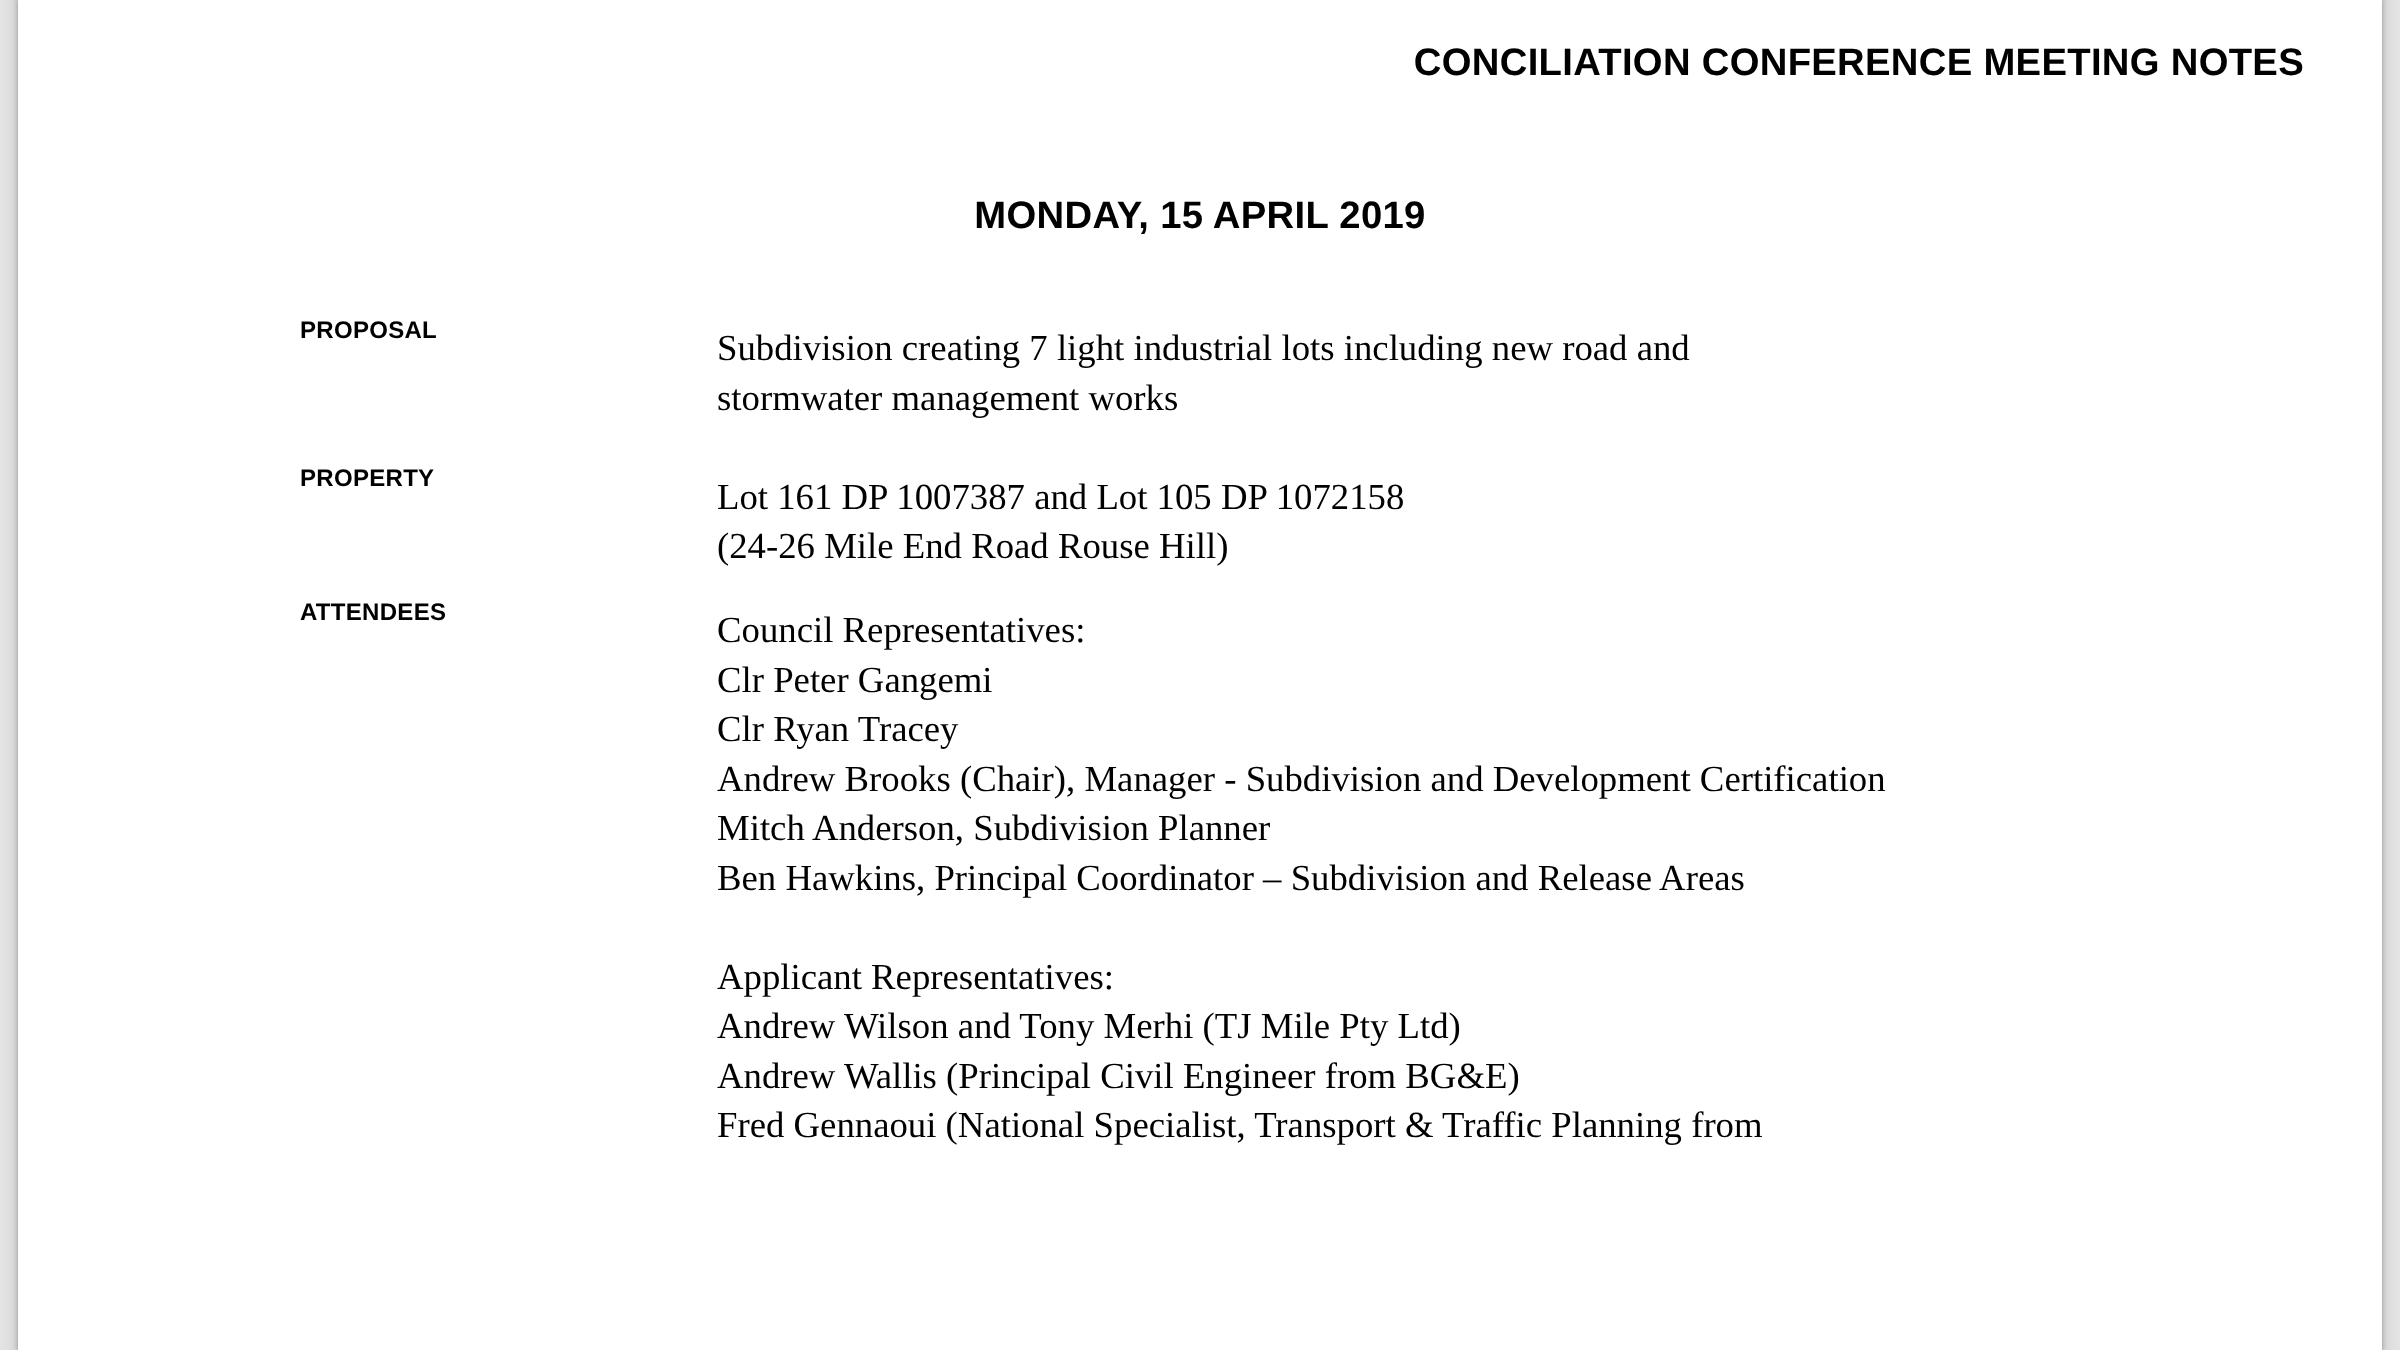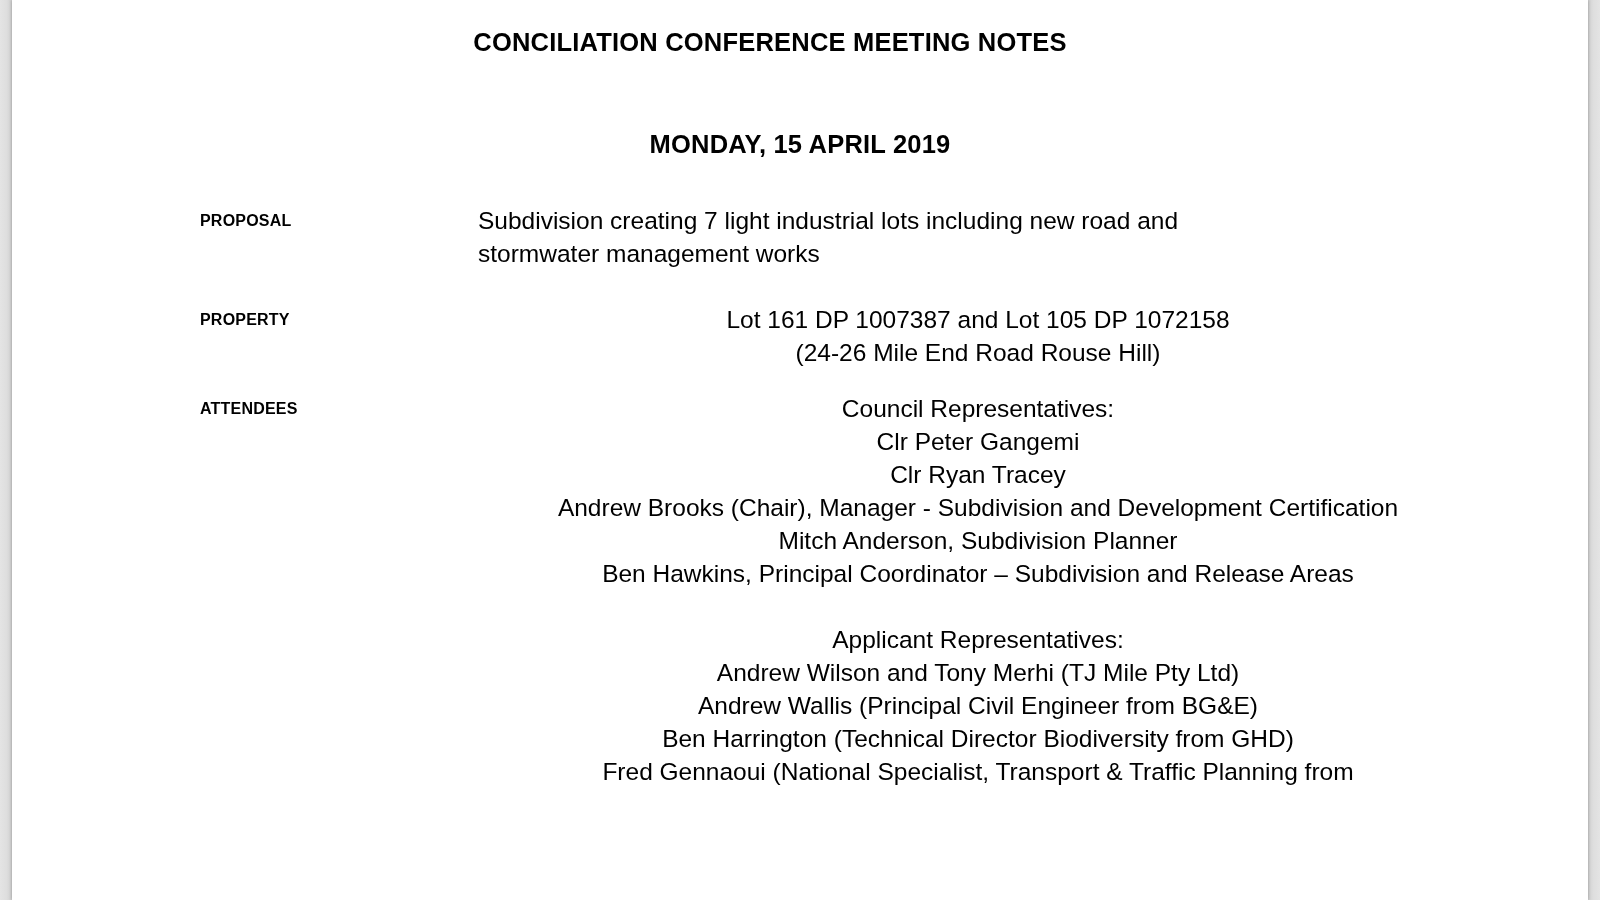--- a/index.html
+++ b/index.html
@@ -47,21 +47,21 @@
 
   
   .doc-heading {
     text-align: center;
     font-weight: bold;
     color: #000;
     font-size: 25.5px;
     letter-spacing: 0.2px;
     line-height: 1;
   }
-  #title-main   { position: absolute; left: 4px; top: 30px;  width: 1508px; }
+  #title-main   { position: absolute; left: 16px; top: 30px;  width: 1508px; text-align: right; }
   #title-da     { position: absolute; left: 0; top: 81px;  width: 1576px; }
   #title-date   { position: absolute; left: 0; top: 132px; width: 1576px; }
 
   
   .row {
     position: absolute;
     left: 0;
     width: 1576px;
   }
   .row-label {
@@ -71,36 +71,36 @@
     width: 270px;
     font-weight: bold;
     font-size: 16px;
     color: #000;
     letter-spacing: 0.2px;
     line-height: 33px;
   }
   .row-body {
     position: absolute;
     left: 466px;
-    top: 0;
+    top: 12px;
     width: 944px;
     font-size: 24.5px;
     color: #000;
     line-height: 33px;
+    font-family: Liberation Serif, serif;
   }
   .row-body.justify {
     text-align: justify;
     text-justify: inter-word;
   }
   .row-body.justify > .jline {
     display: block;
   }
   .row-body.wide {
     width: 1000px;
-    text-align: center;
   }
 
   #row-proposal  { top: 204px; }
   #row-property  { top: 303px; }
   #row-attendees { top: 392px; }
 
   .line { display: block; white-space: pre; }
   .line.blank { height: 33px; }
   .sub-head { display: block; white-space: pre; }
 </style>
@@ -144,20 +144,19 @@
         <span class="line">Andrew Brooks (Chair), Manager - Subdivision and Development Certification</span>
         <span class="line">Mitch Anderson, Subdivision Planner</span>
         <span class="line">Ben Hawkins, Principal Coordinator – Subdivision and Release Areas</span>
 
         <span class="line blank"></span>
 
         <span class="sub-head">Applicant Representatives:</span>
 
         <span class="line">Andrew Wilson and Tony Merhi (TJ Mile Pty Ltd)</span>
         <span class="line">Andrew Wallis (Principal Civil Engineer from BG&amp;E)</span>
-        <span class="line">Ben Harrington (Technical Director Biodiversity from GHD)</span>
         <span class="line">Fred Gennaoui (National Specialist, Transport &amp; Traffic Planning from</span>
 
       </div>
     </div>
 
   </div>
 </div>
 
 </body></html>

